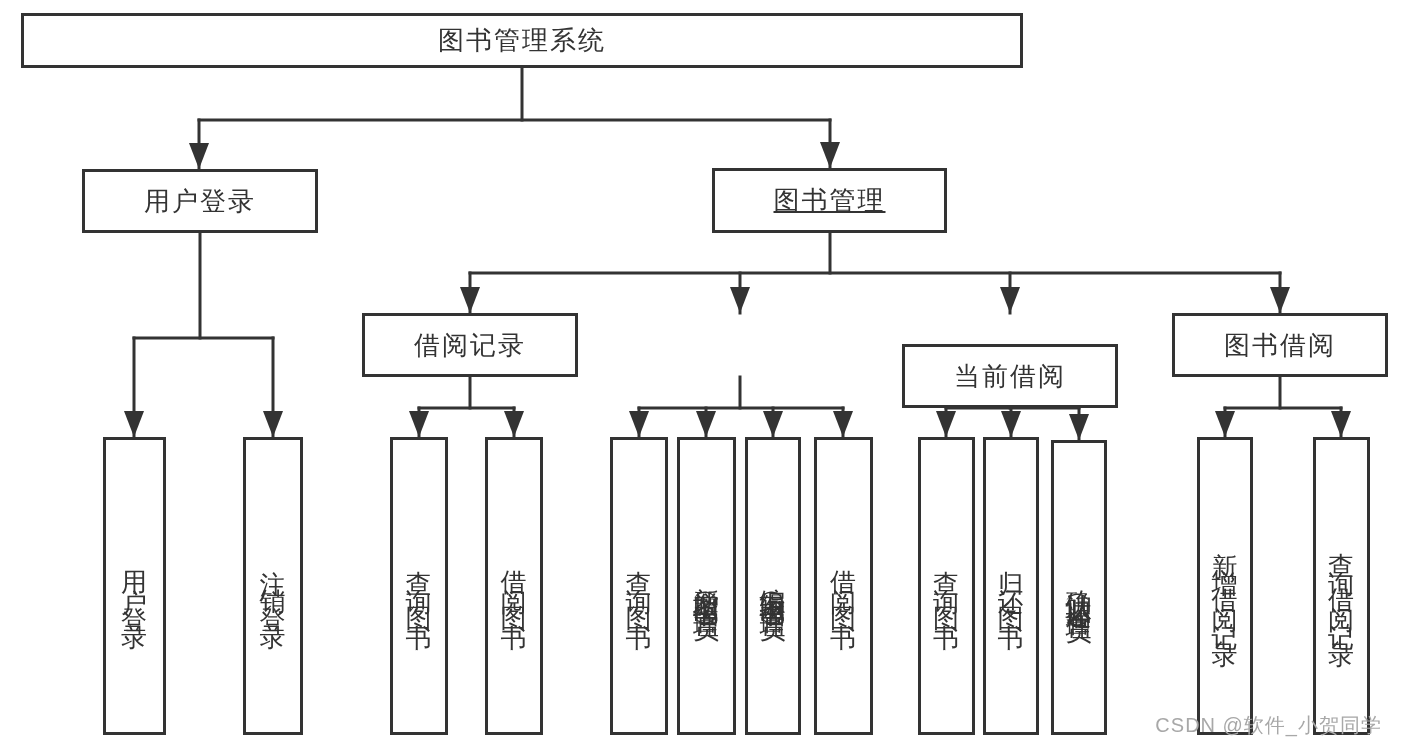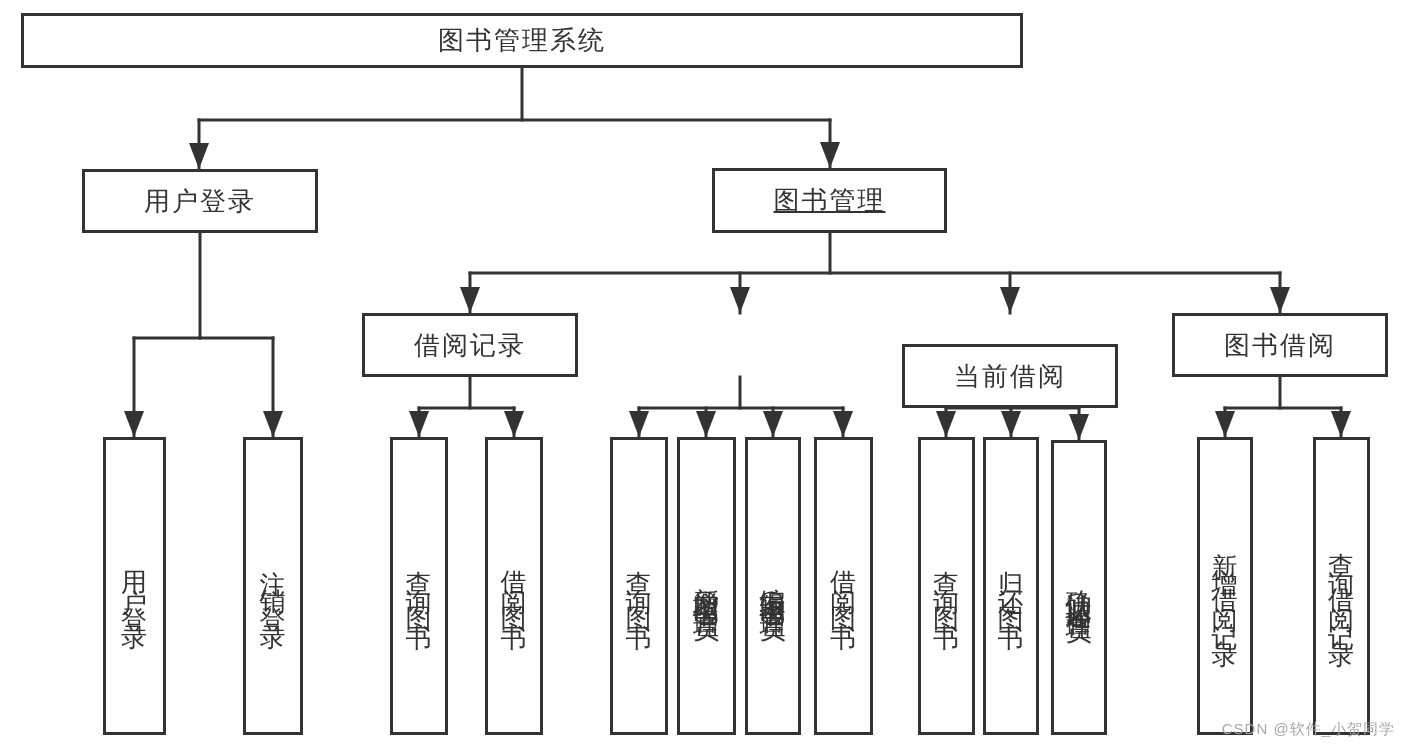--- a/index.html
+++ b/index.html
@@ -13,22 +13,22 @@
     position:absolute; box-sizing:border-box;
     border:3px solid var(--line); background:#ffffff;
     display:flex; align-items:center; justify-content:center;
     color:var(--text); font-size:26px; letter-spacing:2px;
   }
   .leaf .vtext {
     writing-mode:vertical-rl; text-orientation:mixed;
     font-size:26px; color:var(--text); line-height:1;
   }
   #watermark {
-    position:absolute; right:10px; bottom:8px;
-    font-size:15px; color:var(--wm); letter-spacing:1px;
+    position:absolute; right:23px; bottom:8px;
+    font-size:20px; color:var(--wm); letter-spacing:1px;
     white-space:nowrap;
   }
 </style>
 </head>
 <body>
 
 <div id="stage">
 
   <svg id="wires" viewBox="0 0 1405 747" xmlns="http://www.w3.org/2000/svg">
     <defs>

